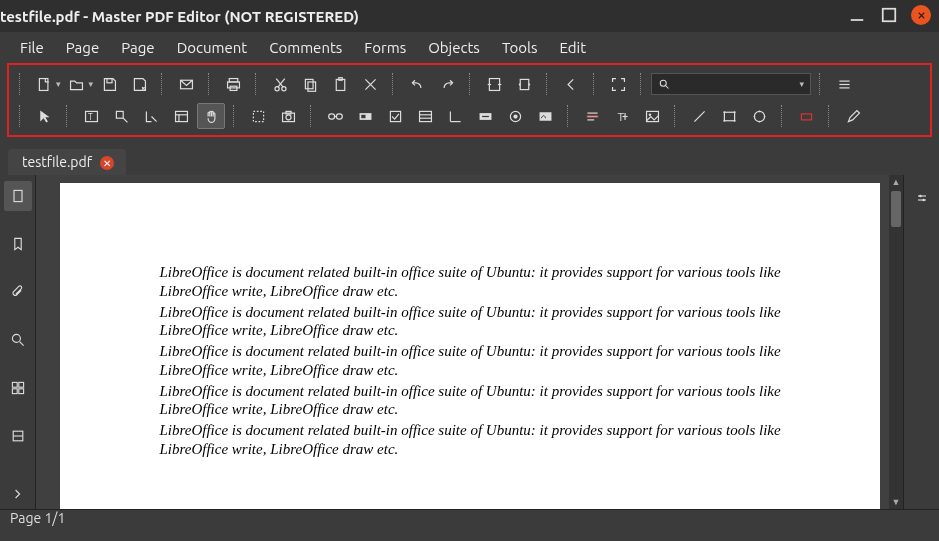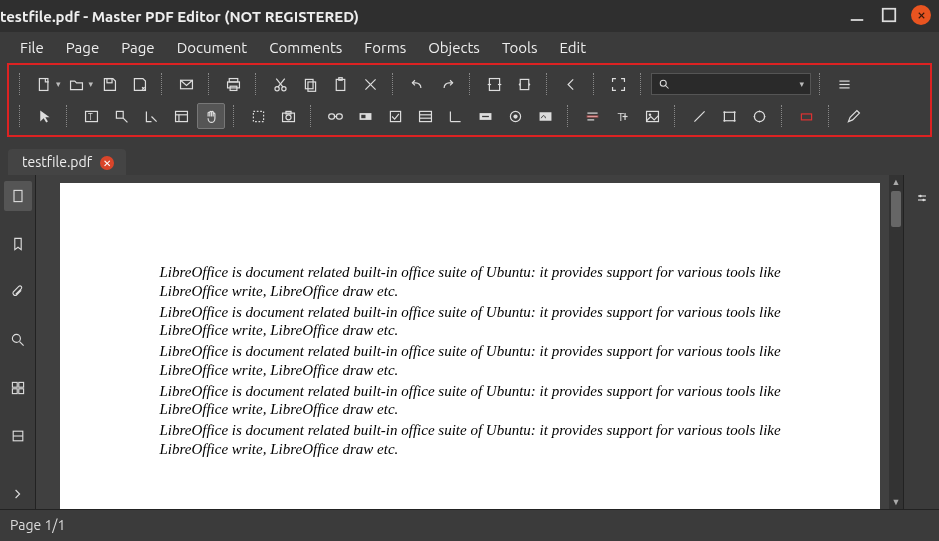--- a/index.html
+++ b/index.html
@@ -90,21 +90,21 @@
   }
   .page p { margin-bottom:2px;font-style:italic; }
   .vscroll {
     position:absolute; right:0; top:0; width:14px; height:100%;
     background:#333;
   }
   .vscroll .thumb { position:absolute; top:4px; left:2px; width:10px; height:36px; background:#666; border-radius:2px;}
   .vscroll .arrow { position:absolute; left:2px; width:10px; height:10px; color:#aaa; font-size:9px; text-align:center;}
   
   .statusbar {
-    height:24px; background:#3b3b3b; display:flex; align-items:flex-end;
+    height:24px; background:#3b3b3b; display:flex; align-items:flex-start;
     padding:0 10px; color:#ddd; font-size:14px; border-top:1px solid #222;
   }
   
   .ico { stroke:#ddd; stroke-width:1.4; fill:none; }
   .icof { fill:#ddd; stroke:none; }
 </style>
 </head>
 <body>
 
 <div class="titlebar">

